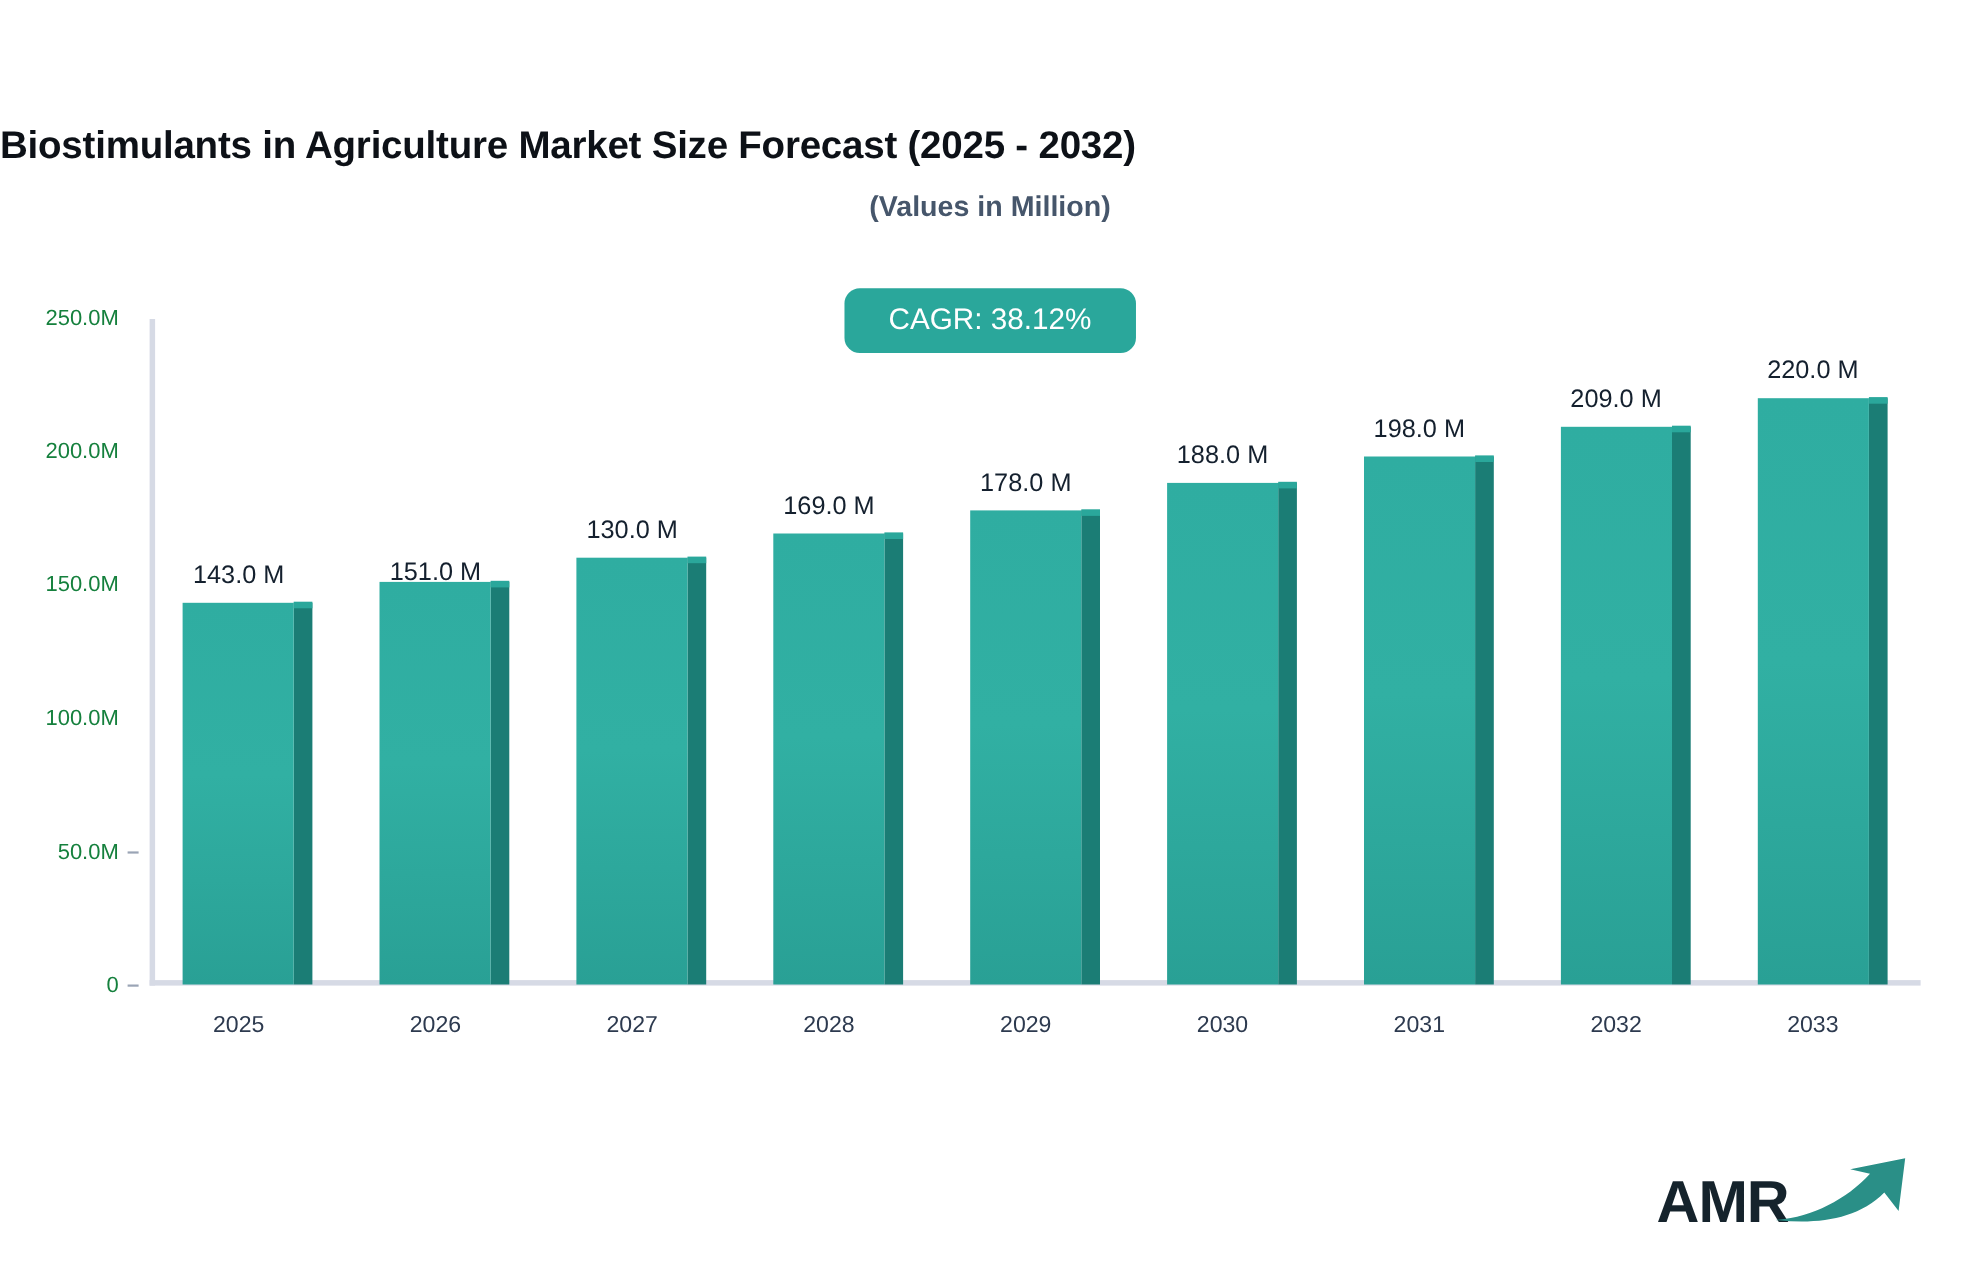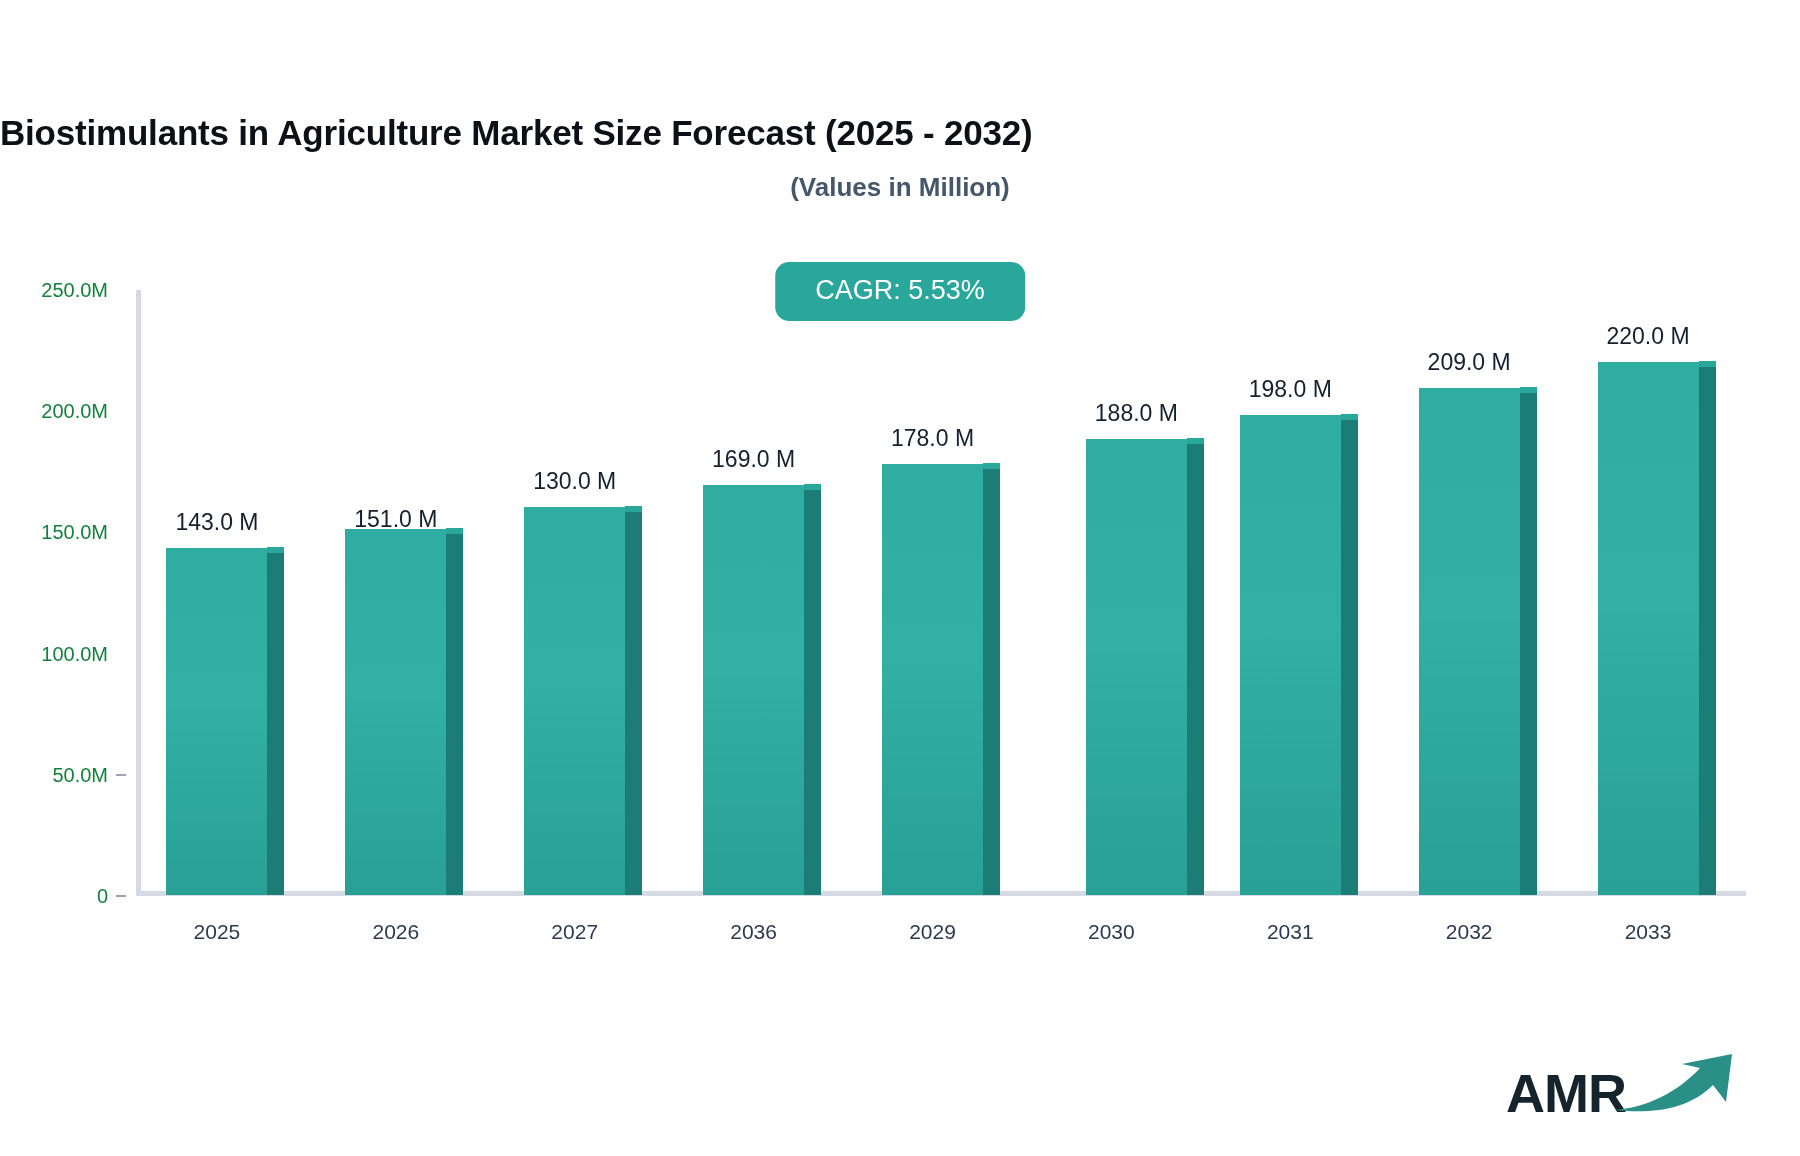--- a/index.html
+++ b/index.html
@@ -180,21 +180,21 @@
   }
 </style>
 </head>
 <body>
 
 <div id="canvas">
 
   <div id="title">Biostimulants in Agriculture Market Size Forecast (2025 - 2032)</div>
   <div id="subtitle">(Values in Million)</div>
 
-  <div id="cagr-badge">CAGR: 5.53%</div>
+  <div id="cagr-badge">CAGR: 38.12%</div>
 
   <div id="y-axis-labels">
       <div class="ylabel" style="top: 896px;">0</div>
       <div class="ydash" style="top: 896px;"></div>
       <div class="ylabel" style="top: 774.8px;">50.0M</div>
       <div class="ydash" style="top: 774.8px;"></div>
       <div class="ylabel" style="top: 653.6px;">100.0M</div>
       <div class="ylabel" style="top: 532.4px;">150.0M</div>
       <div class="ylabel" style="top: 411.2px;">200.0M</div>
       <div class="ylabel" style="top: 290px;">250.0M</div>
@@ -227,21 +227,21 @@
           <div class="bar-front" style="width: 101px; height: 409.656px;"></div>
           <div class="bar-top" style="left: 101px; width: 17px; bottom: 404.656px;"></div>
           <div class="bar-label" style="left: 50.5px;">169.0 M</div>
         </div>
         <div class="bar-group" style="left: 746px; width: 118px; height: 431.472px;">
           <div class="bar-side" style="left: 101px; height: 431.472px;"></div>
           <div class="bar-front" style="width: 101px; height: 431.472px;"></div>
           <div class="bar-top" style="left: 101px; width: 17px; bottom: 426.472px;"></div>
           <div class="bar-label" style="left: 50.5px;">178.0 M</div>
         </div>
-        <div class="bar-group" style="left: 924.889px; width: 118px; height: 455.712px; margin-left: 25px;">
+        <div class="bar-group" style="left: 924.889px; width: 118px; height: 455.712px;">
           <div class="bar-side" style="left: 101px; height: 455.712px;"></div>
           <div class="bar-front" style="width: 101px; height: 455.712px;"></div>
           <div class="bar-top" style="left: 101px; width: 17px; bottom: 450.712px;"></div>
           <div class="bar-label" style="left: 50.5px;">188.0 M</div>
         </div>
         <div class="bar-group" style="left: 1103.78px; width: 118px; height: 479.952px;">
           <div class="bar-side" style="left: 101px; height: 479.952px;"></div>
           <div class="bar-front" style="width: 101px; height: 479.952px;"></div>
           <div class="bar-top" style="left: 101px; width: 17px; bottom: 474.952px;"></div>
           <div class="bar-label" style="left: 50.5px;">198.0 M</div>
@@ -258,21 +258,21 @@
           <div class="bar-top" style="left: 101px; width: 17px; bottom: 528.28px;"></div>
           <div class="bar-label" style="left: 50.5px;">220.0 M</div>
         </div>
       </div>
   </div>
 
   <div id="x-axis-labels">
       <div class="xlabel" style="left: 216.944px;">2025</div>
       <div class="xlabel" style="left: 395.833px;">2026</div>
       <div class="xlabel" style="left: 574.722px;">2027</div>
-      <div class="xlabel" style="left: 753.611px;">2036</div>
+      <div class="xlabel" style="left: 753.611px;">2028</div>
       <div class="xlabel" style="left: 932.5px;">2029</div>
       <div class="xlabel" style="left: 1111.39px;">2030</div>
       <div class="xlabel" style="left: 1290.28px;">2031</div>
       <div class="xlabel" style="left: 1469.17px;">2032</div>
       <div class="xlabel" style="left: 1648.06px;">2033</div>
     </div>
 
   <div id="amr-logo">
     <div id="amr-text">AMR</div>
     <div id="amr-arrow">

